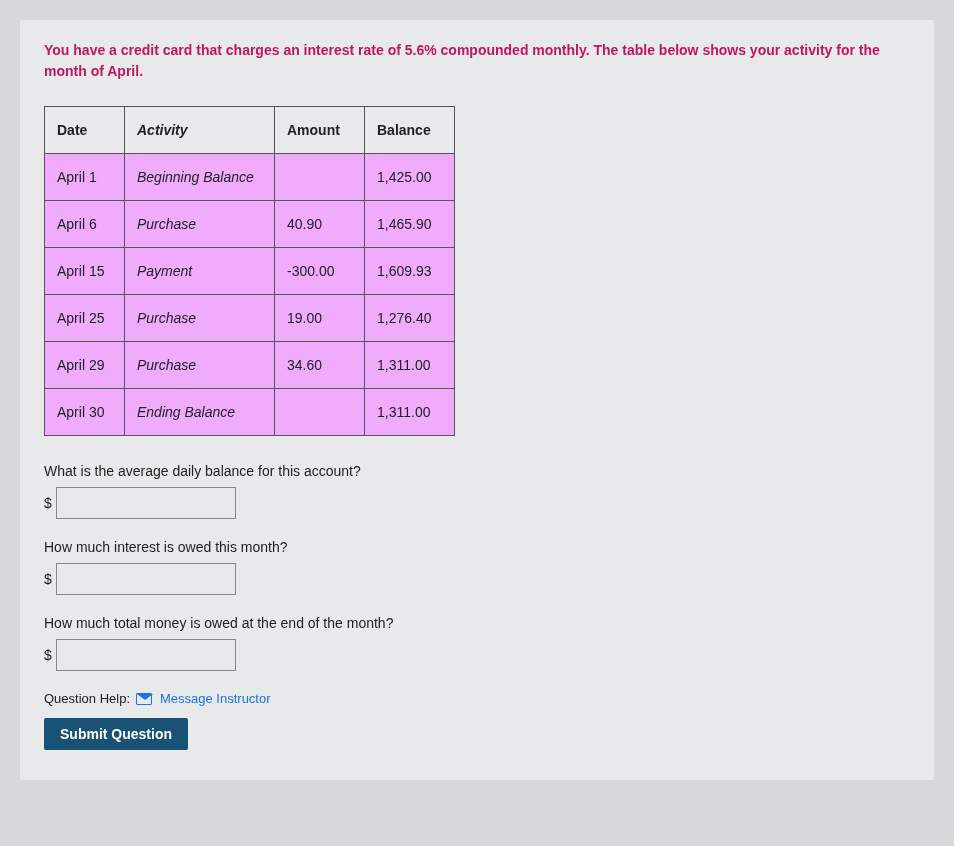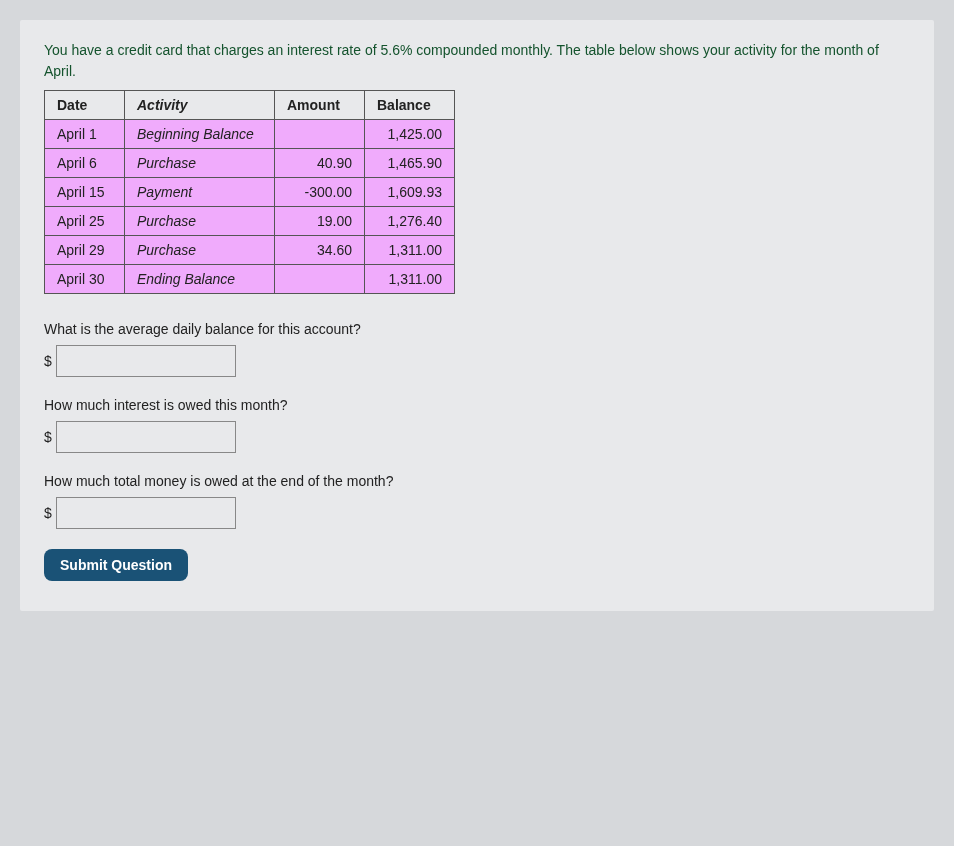--- a/index.html
+++ b/index.html
@@ -20,57 +20,58 @@
 
     .page-container {
       background-color: #e8e9eb;
       padding: 20px 24px 30px 24px;
       border-radius: 2px;
     }
 
     .intro-text {
       font-size: 14px;
       line-height: 1.5;
-      margin-bottom: 8px;
-      color: #14532d;
+      margin-bottom: 24px;
+      color: #be185d;
+      font-weight: bold;
     }
 
     .table-wrapper {
       margin-bottom: 24px;
       display: inline-block;
     }
 
     table {
       border-collapse: collapse;
       background-color: #e8e9eb;
     }
 
     table th, table td {
       border: 1px solid #555;
-      padding: 6px 12px;
+      padding: 15px 12px;
       font-size: 14px;
       white-space: nowrap;
     }
 
     table th {
       font-weight: bold;
       text-align: left;
       background-color: #e8e9eb;
     }
 
     table td {
       background-color: #f0abfc;
     }
 
     .col-date { min-width: 80px; }
     .col-activity { min-width: 150px; font-style: italic; }
     .col-amount { min-width: 90px; text-align: right; }
     .col-balance { min-width: 90px; text-align: right; }
 
-    td.col-amount, td.col-balance { text-align: right; }
+    td.col-amount, td.col-balance { text-align: left; }
     th.col-amount, th.col-balance { text-align: left; }
 
     .question-label {
       font-size: 14px;
       margin-bottom: 8px;
       color: #222;
     }
 
     .input-row {
       display: flex;
@@ -132,21 +133,21 @@
     }
 
     .submit-btn {
       background-color: #1a5276;
       color: #fff;
       border: none;
       padding: 8px 16px;
       font-size: 14px;
       font-weight: bold;
       cursor: pointer;
-      border-radius: 8px;
+      border-radius: 2px;
     }
   </style>
 </head>
 <body>
 
 <div class="page-container">
 
   <p class="intro-text">You have a credit card that charges an interest rate of 5.6% compounded monthly. The table below shows your activity for the month of April.</p>
 
   <div class="table-wrapper">
@@ -215,17 +216,22 @@
   </div>
 
   
   <p class="question-label">How much total money is owed at the end of the month?</p>
   <div class="input-row">
     <span class="currency-symbol">$</span>
     <input type="text" class="answer-input" placeholder="" style="">
   </div>
 
   
+  <div class="question-help">
+    <span>Question Help:</span>
+    <span class="mail-icon"></span>
+    <a href="#" class="message-link">Message Instructor</a>
+  </div>
 
   
   <button class="submit-btn">Submit Question</button>
 
 </div>
 
 </body></html>

